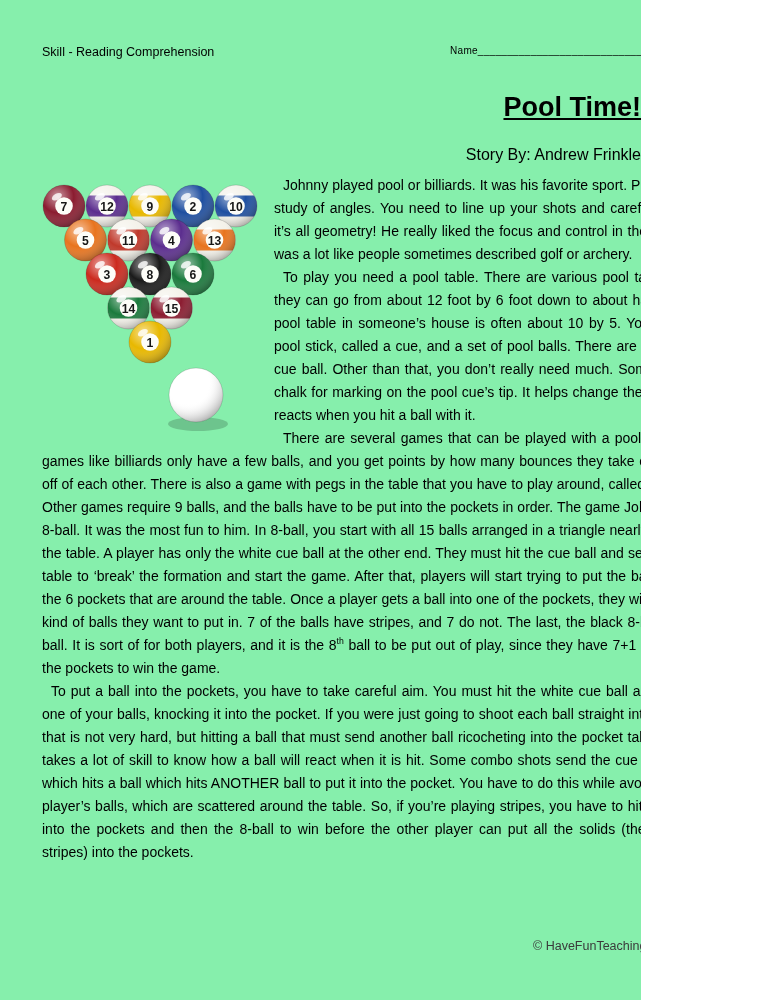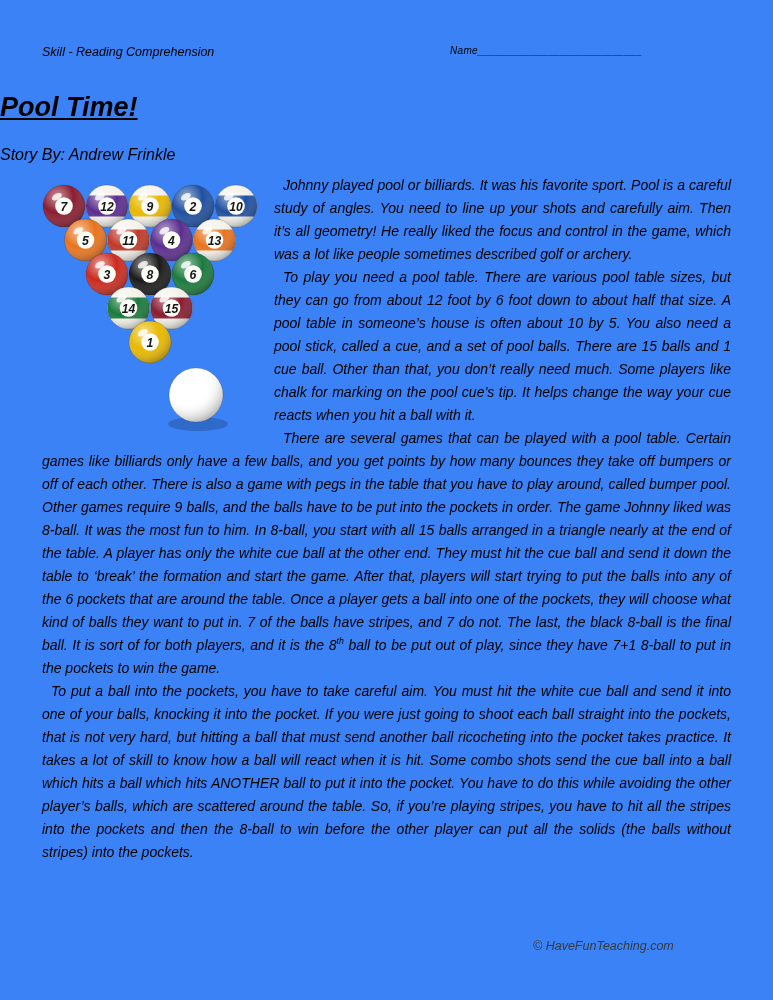--- a/index.html
+++ b/index.html
@@ -4,36 +4,35 @@
 <style>
   * { margin:0; padding:0; box-sizing:border-box; }
   html,body { background:#ffffff; }
   body {
     width:773px; height:1000px;
     font-family:"Liberation Sans", sans-serif;
     color:#000;
   }
   .page {
     position:relative;
-    width:773px; height:1000px;
-    background:#3b82f6;
+    width:641px; height:1000px;
+    background:#86efac;
     overflow:hidden;
-    font-style:italic;
   }
   .header-skill {
     position:absolute; top:45px; left:42px;
     font-size:12.5px;
   }
   .header-name {
     position:absolute; top:45px; left:450px;
     font-size:10px; letter-spacing:0.3px; white-space:nowrap;
   }
   .title-wrap {
     position:absolute; top:92px; left:0; right:0;
-    text-align:left;
+    text-align:right;
   }
   .title {
     font-size:27px; font-weight:bold;
     text-decoration:underline;
     display:inline-block;
   }
   .byline {
     font-size:16px; margin-top:23px;
   }
   .story {

